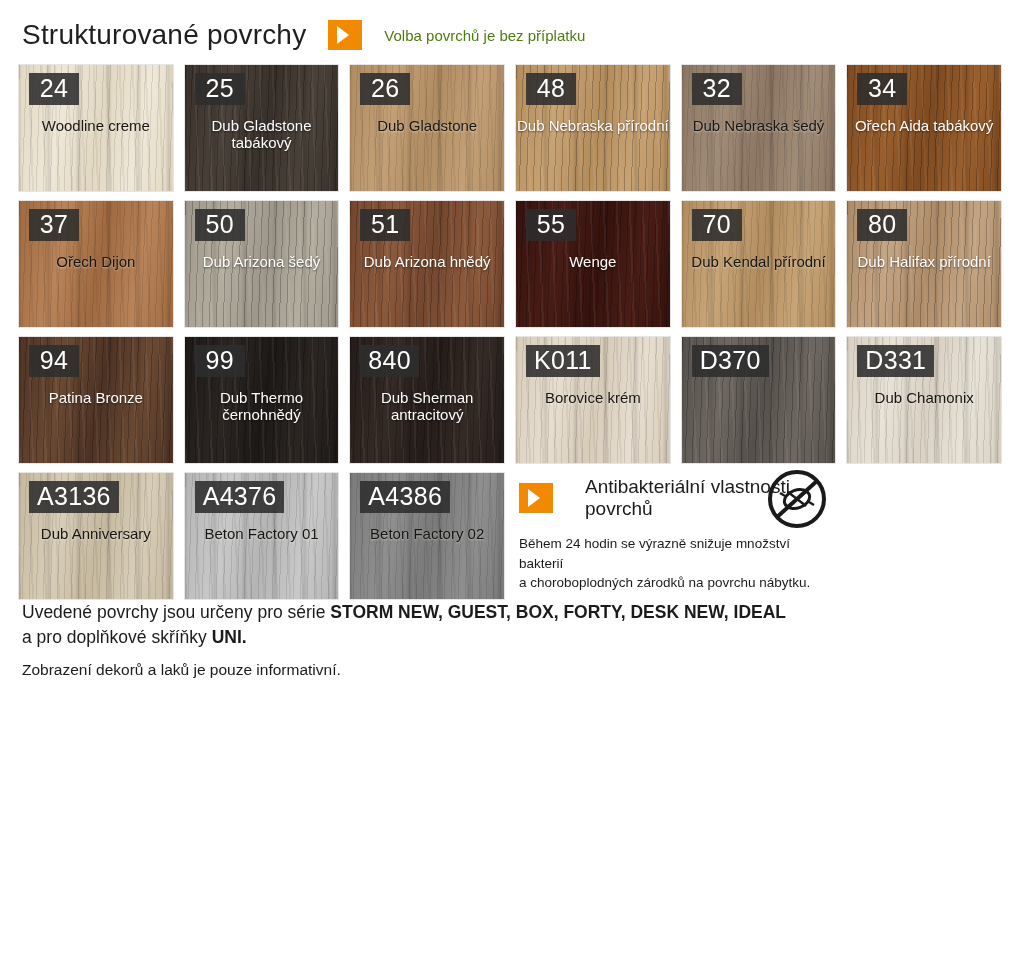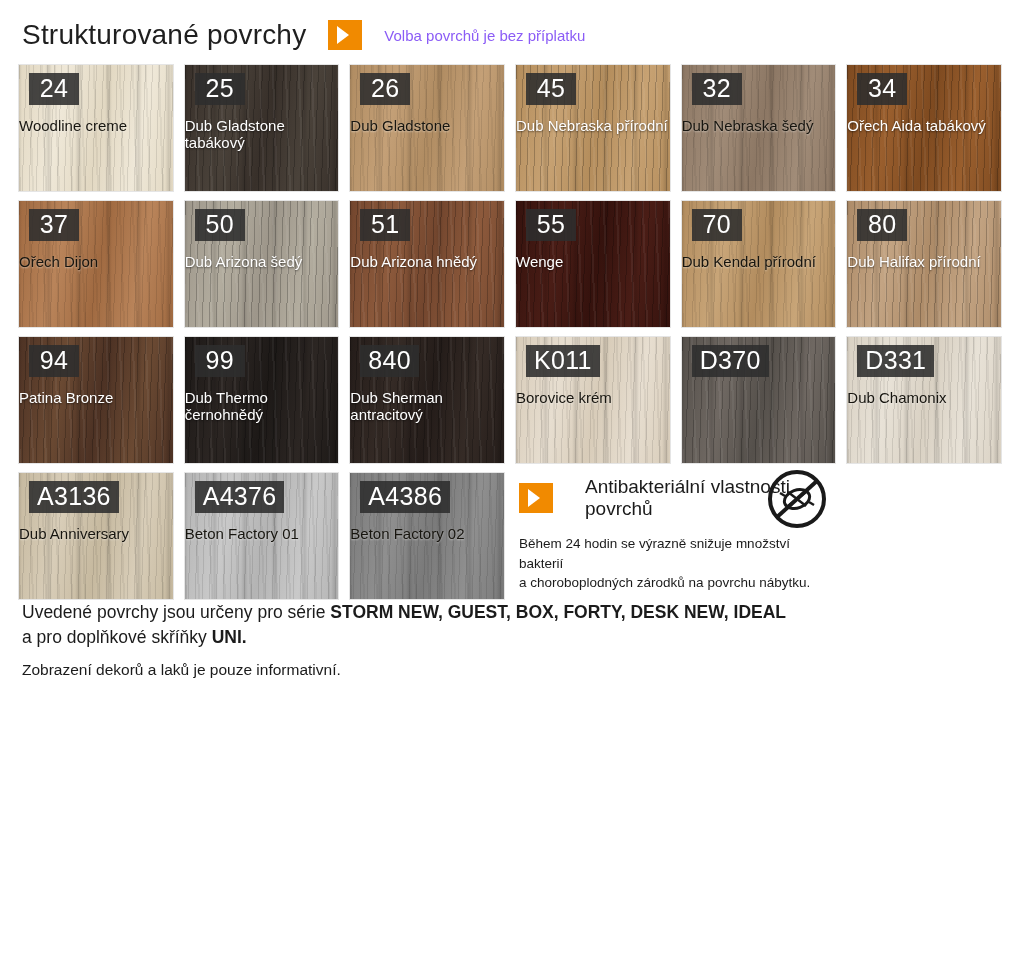--- a/index.html
+++ b/index.html
@@ -44,21 +44,21 @@
     content: "";
     position: absolute;
     left: 9px; top: 6px;
     width: 0; height: 0;
     border-top: 9px solid transparent;
     border-bottom: 9px solid transparent;
     border-left: 12px solid #ffffff;
   }
   .header .note {
     font-size: 15px;
-    color: #8b5cf6;
+    color: #4d7c0f;
     text-align: center;
   }
 
   
   .grid {
     display: grid;
     grid-template-columns: repeat(6, 1fr);
     gap: 8px 10px;
     margin-top: 8px;
   }
@@ -82,21 +82,21 @@
     font-size: 25px;
     line-height: 1.08;
     text-align: center;
     font-weight: 400;
     letter-spacing: .3px;
   }
   .swatch .name {
     position: absolute;
     left: 0; right: 0;
     top: 52px;
-    text-align: left;
+    text-align: center;
     font-size: 15px;
     color: #17150f;
     text-shadow: 0 1px 2px rgba(255,255,255,.45);
   }
   .swatch .name.light {
     color: #ffffff;
     text-shadow: 0 1px 2px rgba(0,0,0,.55);
   }
 
   
@@ -167,21 +167,21 @@
         <div class="code">25</div>
         <div class="name light">Dub Gladstone tabákový</div>
       </div>
       <div class="swatch">
         <div class="tex" style="background: repeating-linear-gradient(92deg, rgba(0, 0, 0, 0.1) 0px, rgba(0, 0, 0, 0.1) 1px, transparent 1px, transparent 7px), repeating-linear-gradient(88deg, rgba(0, 0, 0, 0.055) 0px, rgba(0, 0, 0, 0.055) 2px, transparent 2px, transparent 13px), repeating-linear-gradient(90deg, rgba(0, 0, 0, 0.1) 0px, rgba(0, 0, 0, 0) 3px, rgba(0, 0, 0, 0) 26px, rgba(0, 0, 0, 0.12) 30px), linear-gradient(100deg, rgb(176, 140, 98) 0%, rgb(196, 160, 119) 28%, rgb(176, 140, 98) 52%, rgb(196, 160, 119) 76%, rgb(176, 140, 98) 100%);"></div>
         <div class="code">26</div>
         <div class="name">Dub Gladstone</div>
       </div>
       <div class="swatch">
         <div class="tex" style="background: repeating-linear-gradient(92deg, rgba(0, 0, 0, 0.22) 0px, rgba(0, 0, 0, 0.22) 1px, transparent 1px, transparent 7px), repeating-linear-gradient(88deg, rgba(255, 255, 255, 0.055) 0px, rgba(255, 255, 255, 0.055) 2px, transparent 2px, transparent 13px), repeating-linear-gradient(90deg, rgba(0, 0, 0, 0.1) 0px, rgba(0, 0, 0, 0) 3px, rgba(0, 0, 0, 0) 26px, rgba(0, 0, 0, 0.12) 30px), linear-gradient(100deg, rgb(180, 141, 92) 0%, rgb(199, 162, 115) 28%, rgb(180, 141, 92) 52%, rgb(199, 162, 115) 76%, rgb(180, 141, 92) 100%);"></div>
-        <div class="code">45</div>
+        <div class="code">48</div>
         <div class="name light">Dub Nebraska přírodní</div>
       </div>
       <div class="swatch">
         <div class="tex" style="background: repeating-linear-gradient(92deg, rgba(0, 0, 0, 0.1) 0px, rgba(0, 0, 0, 0.1) 1px, transparent 1px, transparent 7px), repeating-linear-gradient(88deg, rgba(0, 0, 0, 0.055) 0px, rgba(0, 0, 0, 0.055) 2px, transparent 2px, transparent 13px), repeating-linear-gradient(90deg, rgba(0, 0, 0, 0.1) 0px, rgba(0, 0, 0, 0) 3px, rgba(0, 0, 0, 0) 26px, rgba(0, 0, 0, 0.12) 30px), linear-gradient(100deg, rgb(140, 119, 100) 0%, rgb(161, 140, 120) 28%, rgb(140, 119, 100) 52%, rgb(161, 140, 120) 76%, rgb(140, 119, 100) 100%);"></div>
         <div class="code">32</div>
         <div class="name">Dub Nebraska šedý</div>
       </div>
       <div class="swatch">
         <div class="tex" style="background: repeating-linear-gradient(92deg, rgba(0, 0, 0, 0.22) 0px, rgba(0, 0, 0, 0.22) 1px, transparent 1px, transparent 7px), repeating-linear-gradient(88deg, rgba(255, 255, 255, 0.055) 0px, rgba(255, 255, 255, 0.055) 2px, transparent 2px, transparent 13px), repeating-linear-gradient(90deg, rgba(0, 0, 0, 0.1) 0px, rgba(0, 0, 0, 0) 3px, rgba(0, 0, 0, 0) 26px, rgba(0, 0, 0, 0.12) 30px), linear-gradient(100deg, rgb(126, 74, 32) 0%, rgb(154, 95, 46) 28%, rgb(126, 74, 32) 52%, rgb(154, 95, 46) 76%, rgb(126, 74, 32) 100%);"></div>
         <div class="code">34</div>

